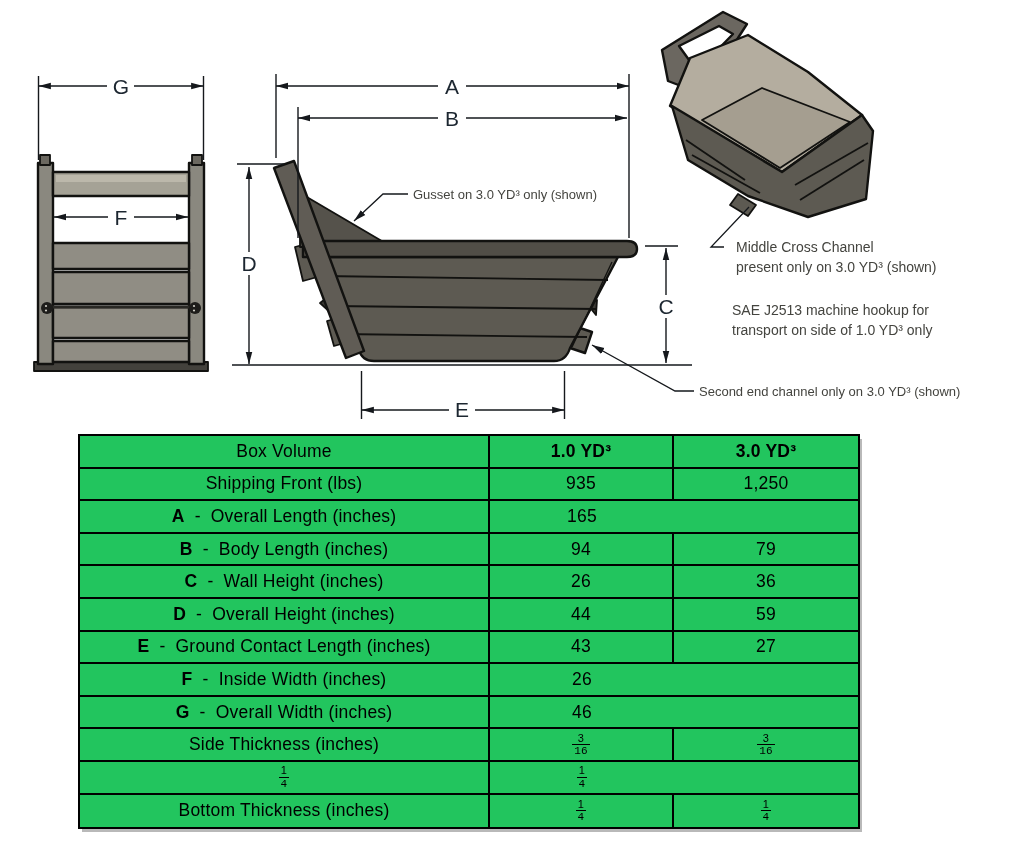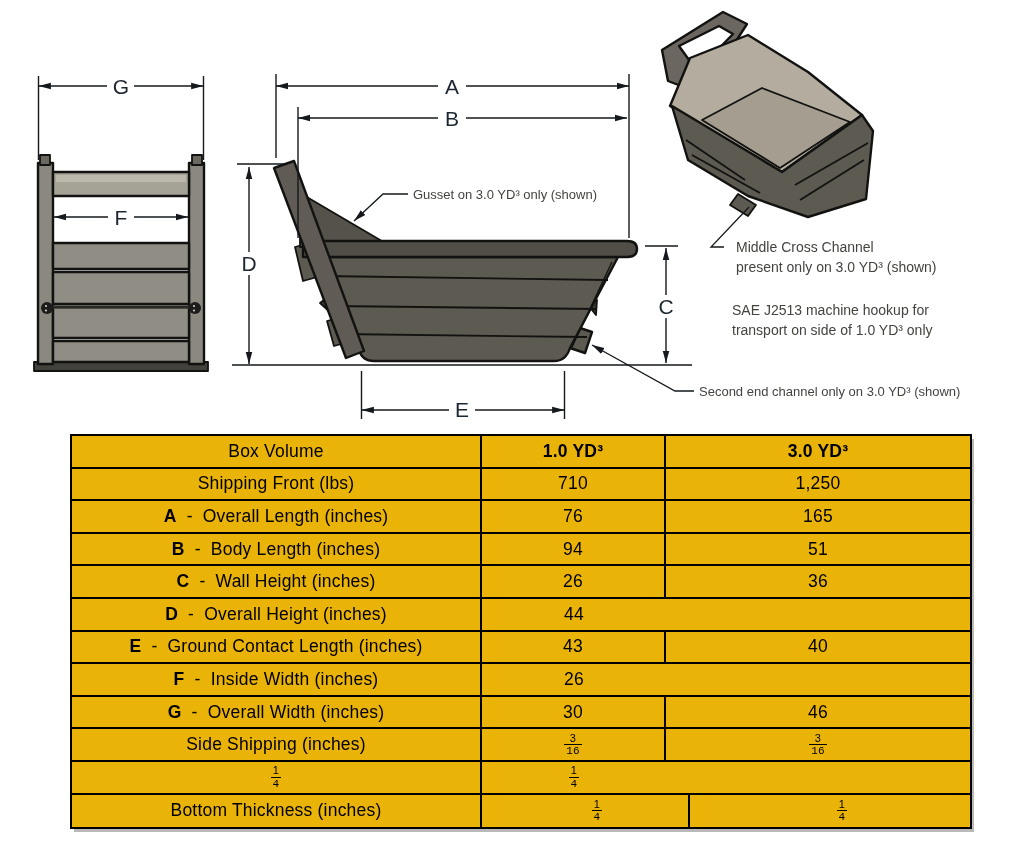--- a/index.html
+++ b/index.html
@@ -7,26 +7,26 @@
           font-family:"Liberation Sans",sans-serif;color:#000;}
   .drawing-svg{position:absolute;left:0;top:0;}
   .dim-letter{font-size:21px;fill:#1c2630;font-family:"Liberation Sans",sans-serif;}
   .anno{font-size:14px;fill:#44443f;font-family:"Liberation Sans",sans-serif;}
   .anno-sm{font-size:13px;fill:#44443f;font-family:"Liberation Sans",sans-serif;}
   .dimline{stroke:#15181c;stroke-width:1.4;fill:none;}
   .leader{stroke:#15181c;stroke-width:1.3;fill:none;}
   .edge{stroke:#121210;stroke-width:2.4;stroke-linejoin:round;}
   .edge-thin{stroke:#121210;stroke-width:1.8;stroke-linejoin:round;}
 
-  .spec-table{position:absolute;left:70px;top:434px;width:902px;
-              border:2.6px solid #000;box-sizing:border-box;background:#eab308;
+  .spec-table{position:absolute;left:78px;top:434px;width:782px;
+              border:2.6px solid #000;box-sizing:border-box;background:#22c55e;
               box-shadow:3px 4px 0 -1px #b9b9b9;}
   .t-row{display:grid;grid-template-columns:410px 184px 1fr;height:32.6px;
          border-bottom:2px solid #000;box-sizing:border-box;}
-  .t-row:last-child{border-bottom:none;gap:24px;}
+  .t-row:last-child{border-bottom:none;}
   .t-cell{display:flex;align-items:center;justify-content:center;
           border-right:2px solid #000;box-sizing:border-box;
           font-size:17.5px;letter-spacing:.2px;white-space:pre;}
   .t-cell:last-child{border-right:none;}
   .t-cell b{font-weight:bold;}
   .t-head-val{font-weight:bold;}
   .frac{display:inline-block;text-align:center;font-size:11px;line-height:1.12;}
   .frac .num{display:block;padding:0 2px;}
   .frac .den{display:block;border-top:1.3px solid #000;padding:0 2px;font-family:Liberation Mono, monospace;}
 </style>
@@ -184,58 +184,57 @@
 
   <div class="spec-table">
     <div class="t-row">
       <div class="t-cell">Box Volume</div>
       <div class="t-cell t-head-val">1.0 YD³</div>
       <div class="t-cell t-head-val">3.0 YD³</div>
     </div>
     <div>
         <div class="t-row">
           <div class="t-cell">Shipping Front (lbs)</div>
-          <div class="t-cell">710</div>
+          <div class="t-cell">935</div>
           <div class="t-cell">1,250</div>
         </div>
         <div class="t-row">
           <div class="t-cell"><b>A</b>  -  Overall Length (inches)</div>
-          <div class="t-cell">76</div>
           <div class="t-cell">165</div>
         </div>
         <div class="t-row">
           <div class="t-cell"><b>B</b>  -  Body Length (inches)</div>
           <div class="t-cell">94</div>
-          <div class="t-cell">51</div>
+          <div class="t-cell">79</div>
         </div>
         <div class="t-row">
           <div class="t-cell"><b>C</b>  -  Wall Height (inches)</div>
           <div class="t-cell">26</div>
           <div class="t-cell">36</div>
         </div>
         <div class="t-row">
           <div class="t-cell"><b>D</b>  -  Overall Height (inches)</div>
           <div class="t-cell">44</div>
+          <div class="t-cell">59</div>
         </div>
         <div class="t-row">
           <div class="t-cell"><b>E</b>  -  Ground Contact Length (inches)</div>
           <div class="t-cell">43</div>
-          <div class="t-cell">40</div>
+          <div class="t-cell">27</div>
         </div>
         <div class="t-row">
           <div class="t-cell"><b>F</b>  -  Inside Width (inches)</div>
           <div class="t-cell">26</div>
         </div>
         <div class="t-row">
           <div class="t-cell"><b>G</b>  -  Overall Width (inches)</div>
-          <div class="t-cell">30</div>
           <div class="t-cell">46</div>
         </div>
         <div class="t-row">
-          <div class="t-cell">Side Shipping (inches)</div>
+          <div class="t-cell">Side Thickness (inches)</div>
           <div class="t-cell"><span class="frac"><span class="num">3</span><span class="den">16</span></span></div>
           <div class="t-cell"><span class="frac"><span class="num">3</span><span class="den">16</span></span></div>
         </div>
         <div class="t-row">
           <div class="t-cell"><span class="frac"><span class="num">1</span><span class="den">4</span></span></div>
           <div class="t-cell"><span class="frac"><span class="num">1</span><span class="den">4</span></span></div>
         </div>
         <div class="t-row">
           <div class="t-cell">Bottom Thickness (inches)</div>
           <div class="t-cell"><span class="frac"><span class="num">1</span><span class="den">4</span></span></div>

